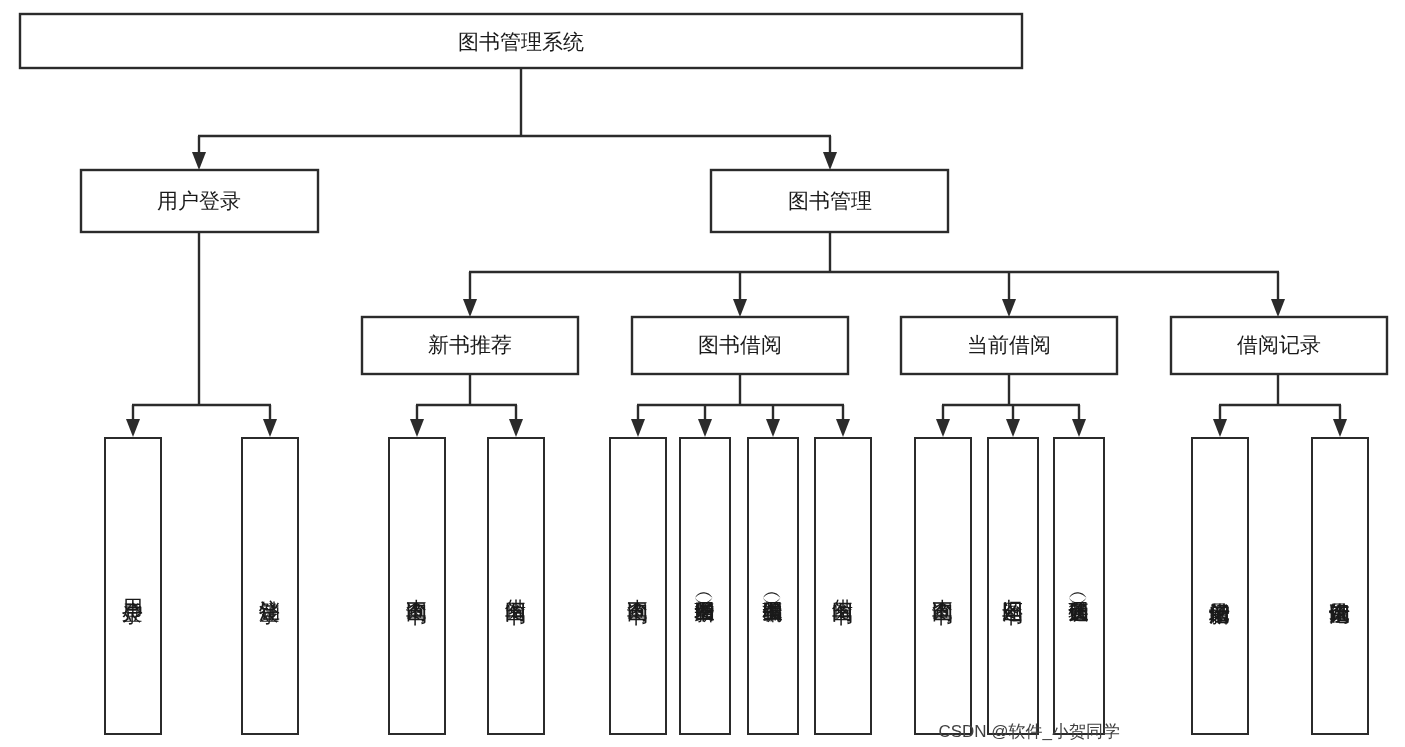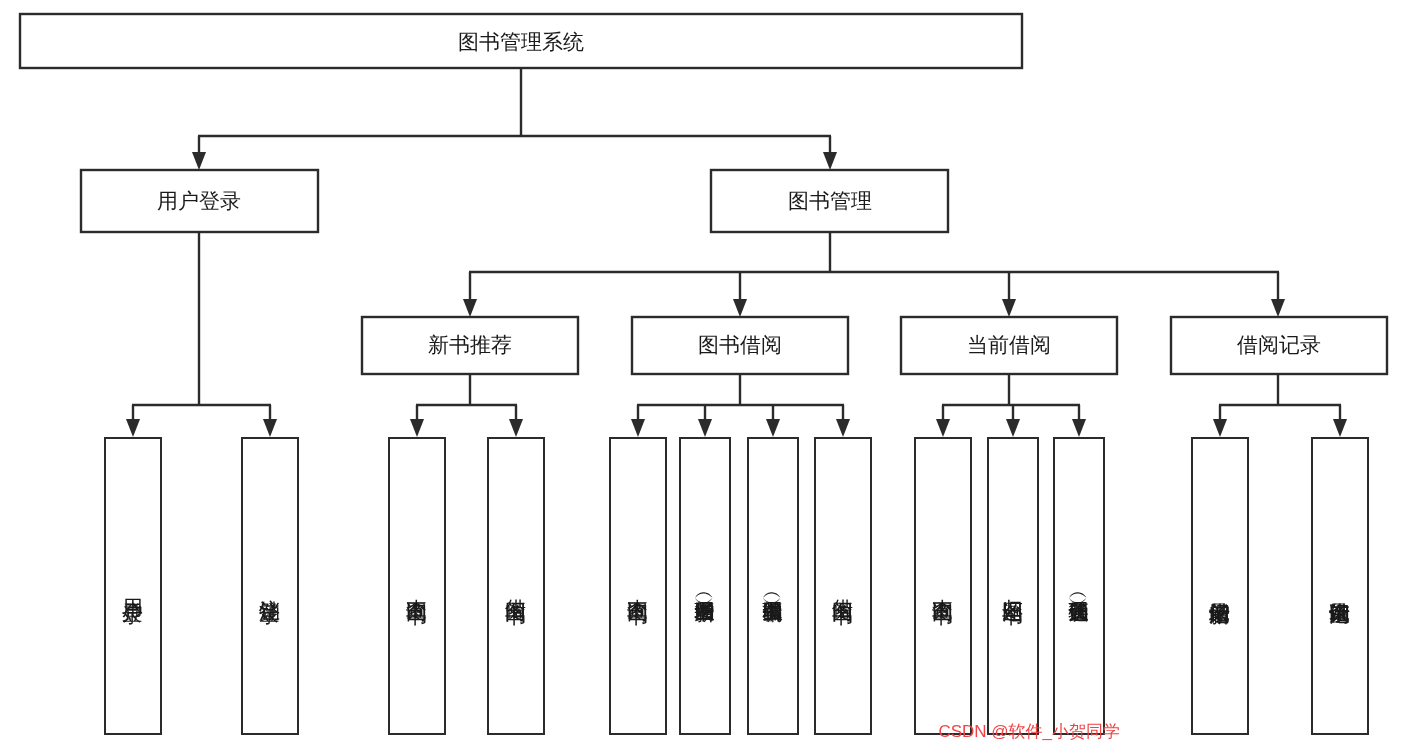--- a/index.html
+++ b/index.html
@@ -66,21 +66,21 @@
     color: #1a1a1a;
     letter-spacing: 2px;
     white-space: nowrap;
   }
   .watermark {
     position: absolute;
     right: 8px;
     bottom: 4px;
     font-family: "Liberation Sans", "DejaVu Sans", sans-serif;
     font-size: 17px;
-    color: #ef4444;
+    color: #404040;
     white-space: nowrap;
     user-select: none;
   }
 </style>
 </head>
 <body>
 
 <div id="diagram-root">
 
   <svg width="1405" height="747" viewBox="0 0 1405 747" xmlns="http://www.w3.org/2000/svg">

